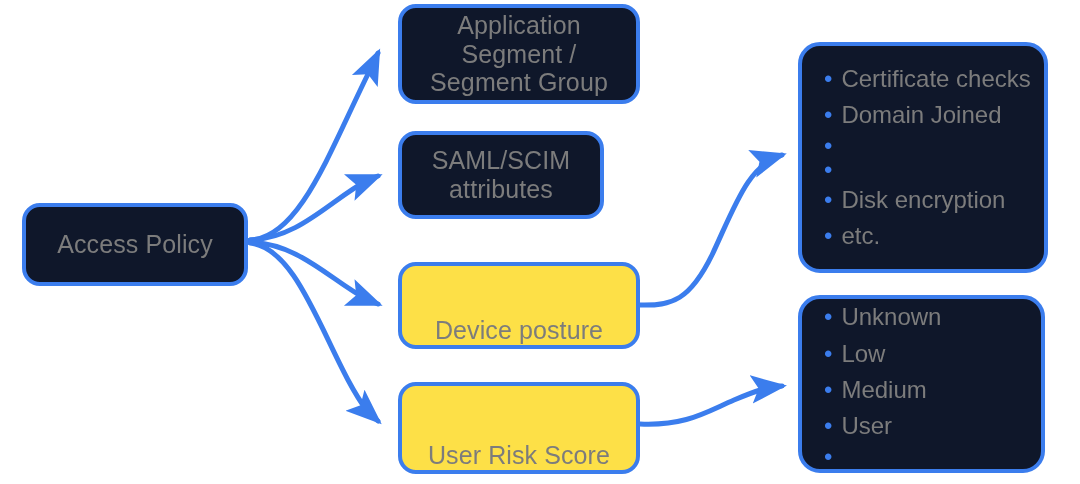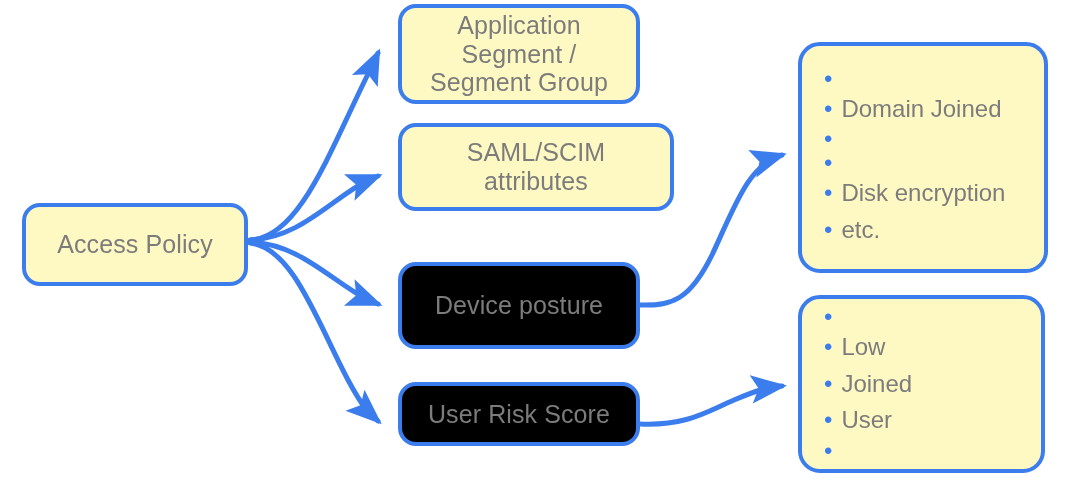--- a/index.html
+++ b/index.html
@@ -21,28 +21,29 @@
     top: 0;
     width: 1080px;
     height: 484px;
     pointer-events: none;
   }
   .node {
     position: absolute;
     box-sizing: border-box;
     border: 4px solid #3b7ded;
     border-radius: 18px;
-    background: #fef9c3;
+    background: #0f172a;
     display: flex;
     align-items: center;
     justify-content: center;
     z-index: 2;
   }
   .node.shaded {
-    background: #000000;
+    background: #fde047;
+    align-items: flex-end;
   }
   .node-label {
     color: #7c7c7c;
     font-size: 25px;
     line-height: 1.15;
     text-align: center;
     letter-spacing: 0.1px;
     white-space: pre-line;
     padding: 0 10px;
   }
@@ -68,23 +69,23 @@
   .bullet-dot {
     color: #3b7ded;
     font-size: 24px;
     line-height: 1;
     margin-right: 9px;
     flex: 0 0 auto;
   }
   
   #node-access-policy { left: 22px;  top: 203px; width: 226px; height: 83px; }
   #node-app-segment   { left: 398px; top: 4px;   width: 242px; height: 100px; }
-  #node-saml          { left: 398px; top: 123px; width: 276px; height: 88px; }
+  #node-saml          { left: 398px; top: 131px; width: 206px; height: 88px; }
   #node-device        { left: 398px; top: 262px; width: 242px; height: 87px; }
-  #node-risk          { left: 398px; top: 382px; width: 242px; height: 64px; }
+  #node-risk          { left: 398px; top: 382px; width: 242px; height: 92px; }
   #node-posture-list  { left: 798px; top: 42px;  width: 250px; height: 231px; }
   #node-risk-list     { left: 798px; top: 295px; width: 247px; height: 178px; }
 </style>
 </head>
 <body>
 
 <div id="canvas">
 
   <svg id="edges" viewBox="0 0 1080 484" width="1080" height="484" xmlns="http://www.w3.org/2000/svg">
     <defs>
@@ -126,20 +127,21 @@
   </div>
 
   <div class="node shaded" id="node-risk">
     <div class="node-label">User Risk Score</div>
   </div>
 
   <div class="node list-node" id="node-posture-list">
     <ul class="bullet-list">
         <li>
           <span class="bullet-dot">•</span>
+          <span>Certificate checks</span>
         </li>
         <li>
           <span class="bullet-dot">•</span>
           <span>Domain Joined</span>
         </li>
         <li>
           <span class="bullet-dot">•</span>
         </li>
         <li>
           <span class="bullet-dot">•</span>
@@ -152,28 +154,29 @@
           <span class="bullet-dot">•</span>
           <span>etc.</span>
         </li>
       </ul>
   </div>
 
   <div class="node list-node" id="node-risk-list">
     <ul class="bullet-list">
         <li>
           <span class="bullet-dot">•</span>
+          <span>Unknown</span>
         </li>
         <li>
           <span class="bullet-dot">•</span>
           <span>Low</span>
         </li>
         <li>
           <span class="bullet-dot">•</span>
-          <span>Joined</span>
+          <span>Medium</span>
         </li>
         <li>
           <span class="bullet-dot">•</span>
           <span>User</span>
         </li>
         <li>
           <span class="bullet-dot">•</span>
         </li>
       </ul>
   </div>

